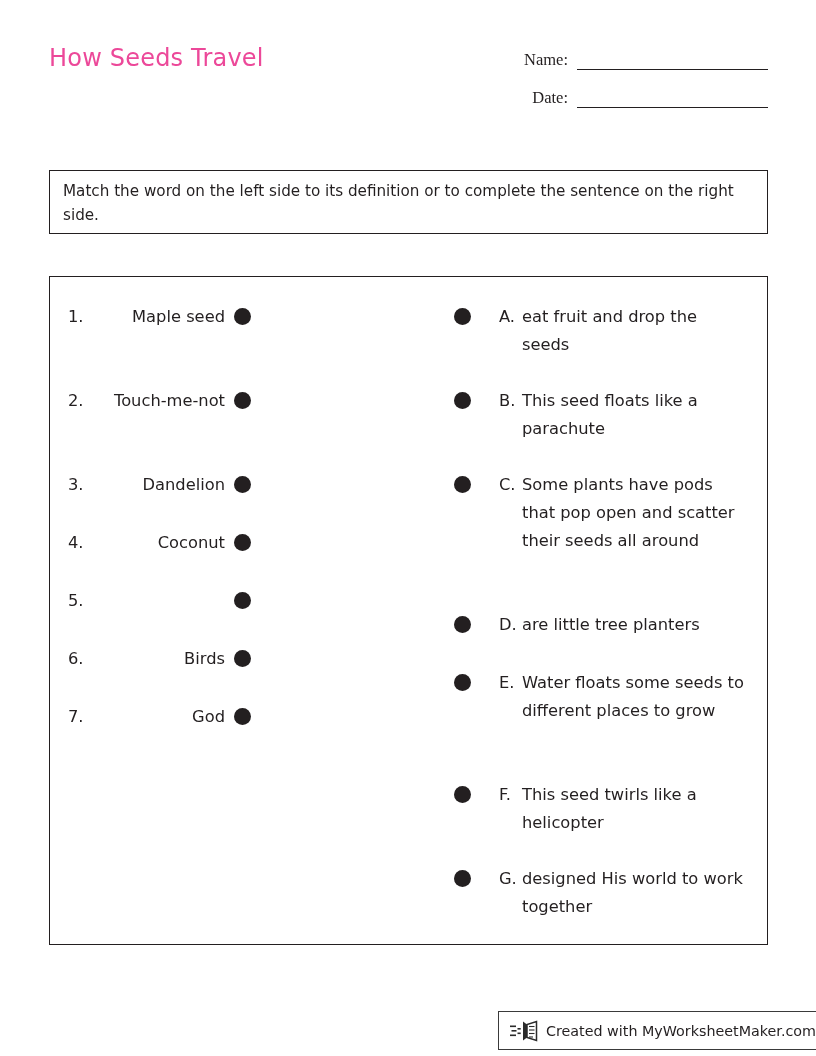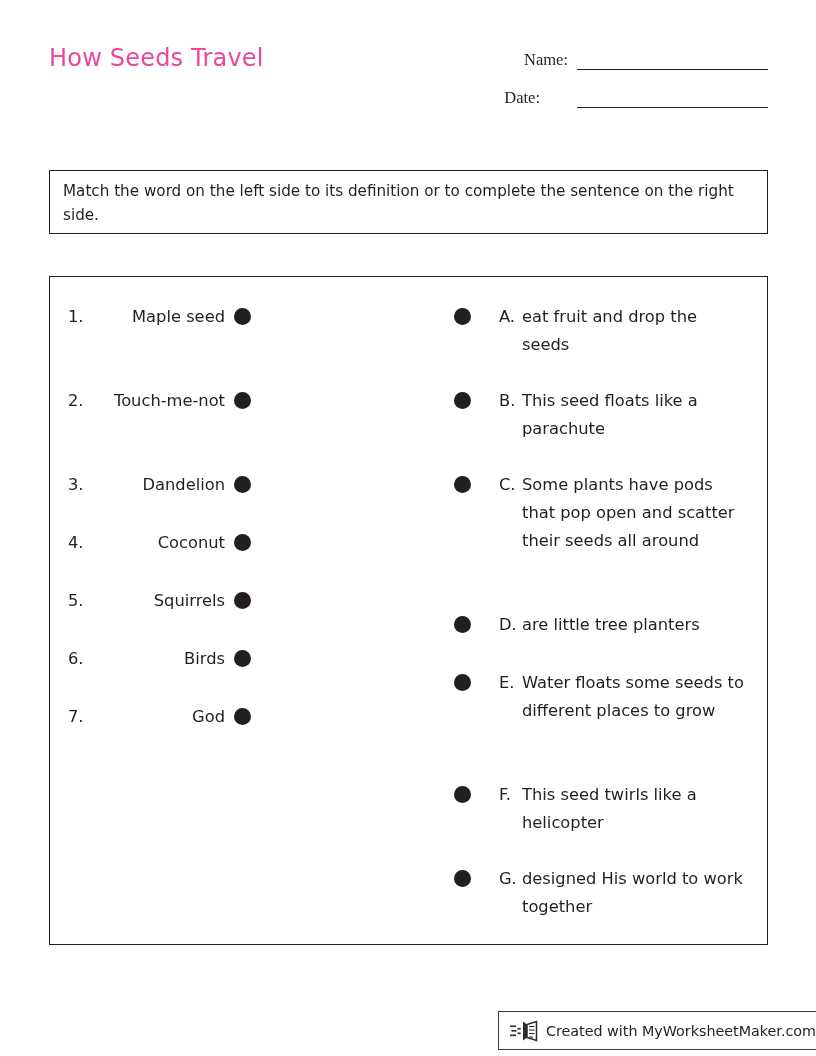--- a/index.html
+++ b/index.html
@@ -36,21 +36,21 @@
   }
   .namedate-row {
     position: absolute;
     right: 0;
     display: flex;
     align-items: flex-end;
     justify-content: flex-end;
     text-align: center;
   }
   #namedate-name { top: 8px; }
-  #namedate-date { top: 46px; gap: 28px; }
+  #namedate-date { top: 46px; }
   .namedate-label {
     font-family: "Liberation Serif", "DejaVu Serif", serif;
     font-size: 16.5px;
     color: #231f20;
     padding-right: 9px;
     padding-bottom: 1px;
     line-height: 1;
     white-space: nowrap;
   }
   .namedate-line {
@@ -225,21 +225,20 @@
       <div class="match-item left-item" style="top: 252px;">
         <span class="item-text">
           <span class="item-marker">4.</span>
           <span class="item-body">Coconut</span>
         </span>
         <span class="dot"></span>
       </div>
       <div class="match-item left-item" style="top: 310px;">
         <span class="item-text">
           <span class="item-marker">5.</span>
-          <span class="item-body">Squirrels</span>
         </span>
         <span class="dot"></span>
       </div>
       <div class="match-item left-item" style="top: 368px;">
         <span class="item-text">
           <span class="item-marker">6.</span>
           <span class="item-body">Birds</span>
         </span>
         <span class="dot"></span>
       </div>

